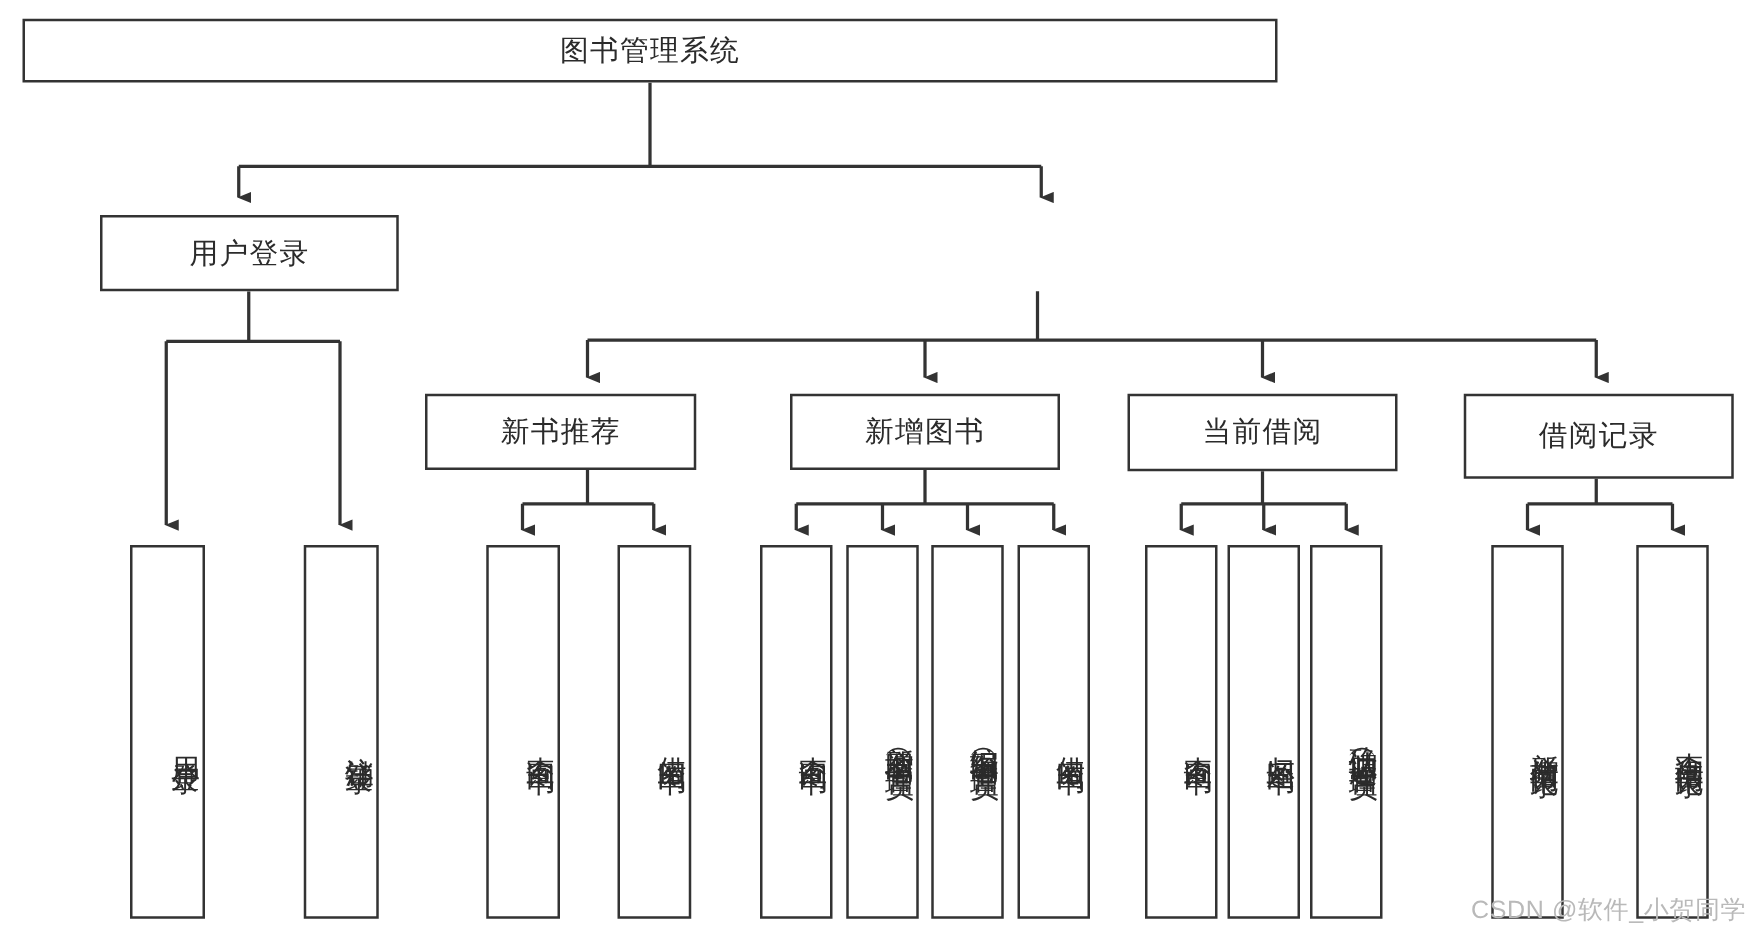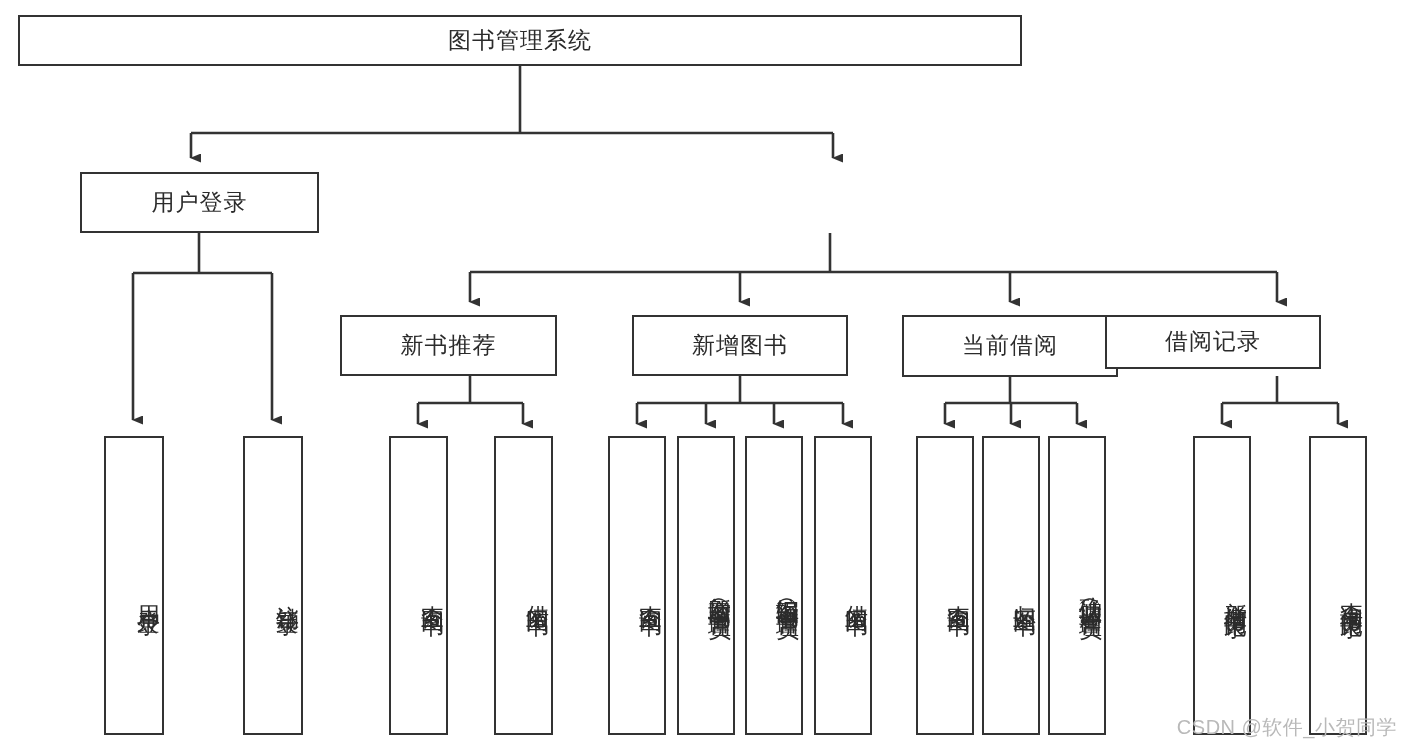--- a/index.html
+++ b/index.html
@@ -132,21 +132,21 @@
   </div>
 
   <div class="node horiz" style="left:632px; top:315px; width:216px; height:61px;">
     <span class="node-label">新增图书</span>
   </div>
 
   <div class="node horiz" style="left:902px; top:315px; width:216px; height:62px;">
     <span class="node-label">当前借阅</span>
   </div>
 
-  <div class="node horiz" style="left:1105px; top:315px; width:216px; height:54px;">
+  <div class="node horiz" style="left:1171px; top:315px; width:216px; height:68px;">
     <span class="node-label">借阅记录</span>
   </div>
 
   <div class="node vert" style="left:104px; top:436px; width:60px; height:299px;">
     <span class="node-label">用户登录</span>
   </div>
 
   <div class="node vert" style="left:243px; top:436px; width:60px; height:299px;">
     <span class="node-label">注销登录</span>
   </div>

